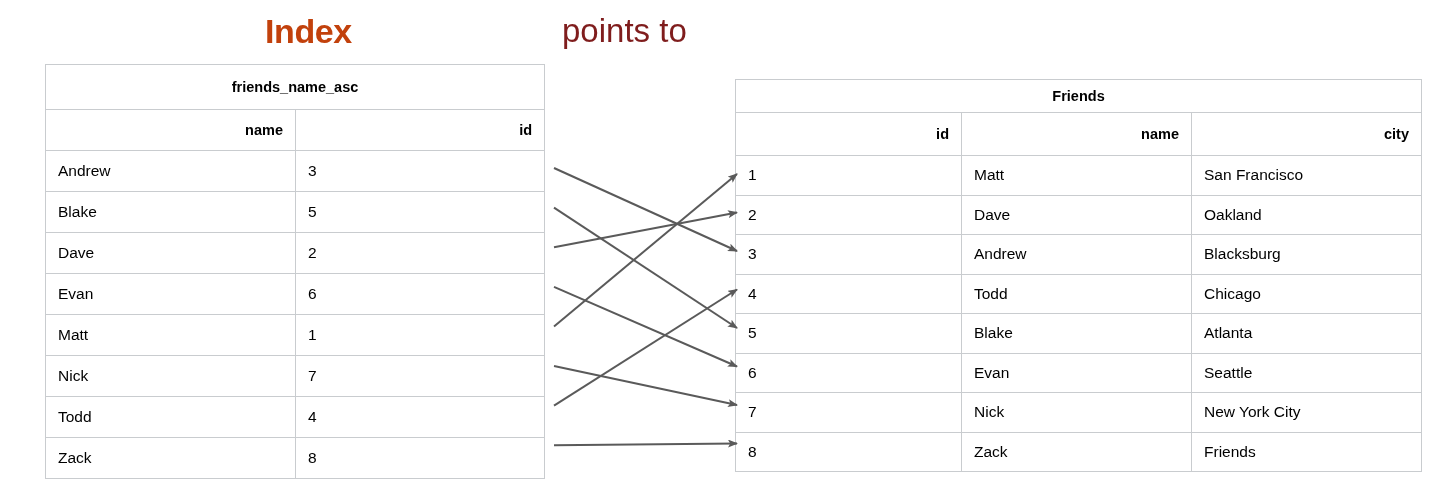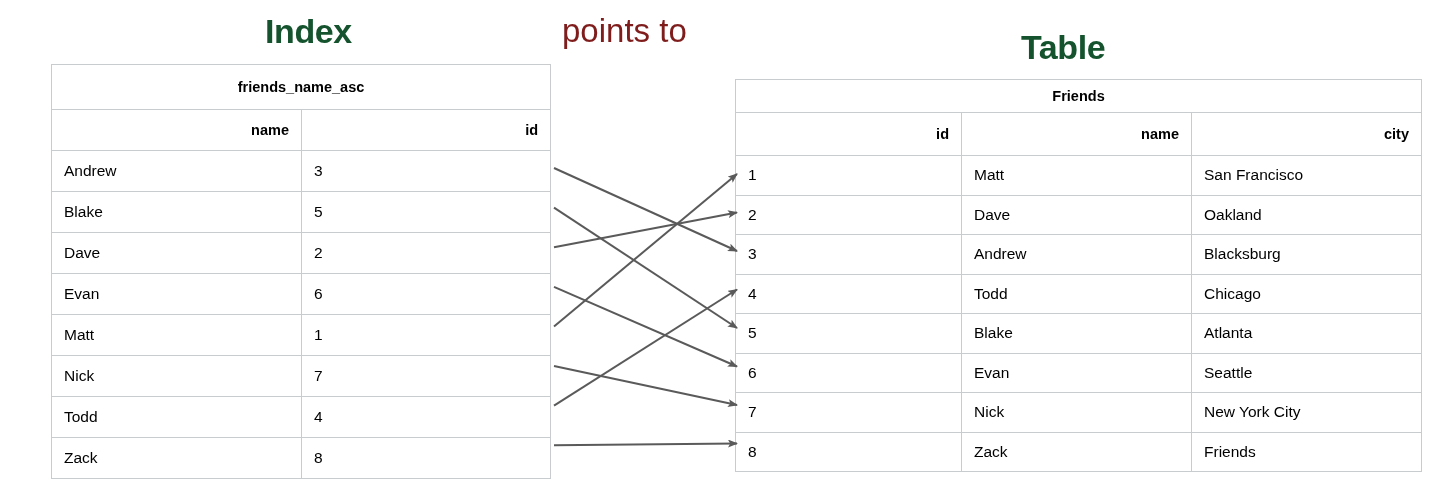--- a/index.html
+++ b/index.html
@@ -18,21 +18,21 @@
     background: #ffffff;
     overflow: hidden;
   }
 
   
   .big-title {
     position: absolute;
     font-size: 34px;
     font-weight: bold;
     letter-spacing: -0.4px;
-    color: #14532d;
+    color: #c2410c;
     white-space: nowrap;
   }
   #index-title { left: 265px; top: 12px; }
   #table-title { left: 1021px; top: 28px; }
 
   .points-to-label {
     position: absolute;
     left: 562px;
     top: 12px;
     font-size: 33px;
@@ -69,21 +69,21 @@
   .db-table .col-head-row th {
     text-align: right;
     font-weight: bold;
     font-size: 14.5px;
     height: 40px;
   }
   .db-table tbody tr td { height: 40px; }
 
   
   #index-table {
-    left: 51px;
+    left: 45px;
     top: 64px;
     width: 499px;
   }
   #index-table col.c-name { width: 250px; }
   #index-table col.c-id   { width: 249px; }
 
   
   #friends-table {
     left: 735px;
     top: 79px;
@@ -108,21 +108,20 @@
 </style>
 </head>
 <body>
 
 <div id="canvas">
 
   <div class="big-title" id="index-title">Index</div>
 
   <div class="points-to-label">points to</div>
 
-  <div class="big-title" id="table-title">Table</div>
 
   <table class="db-table" id="index-table">
     <colgroup>
       <col class="c-name">
         <col class="c-id">
     </colgroup>
     <thead>
       <tr class="tbl-name-row">
         <td colspan="2">friends_name_asc</td>
       </tr>

